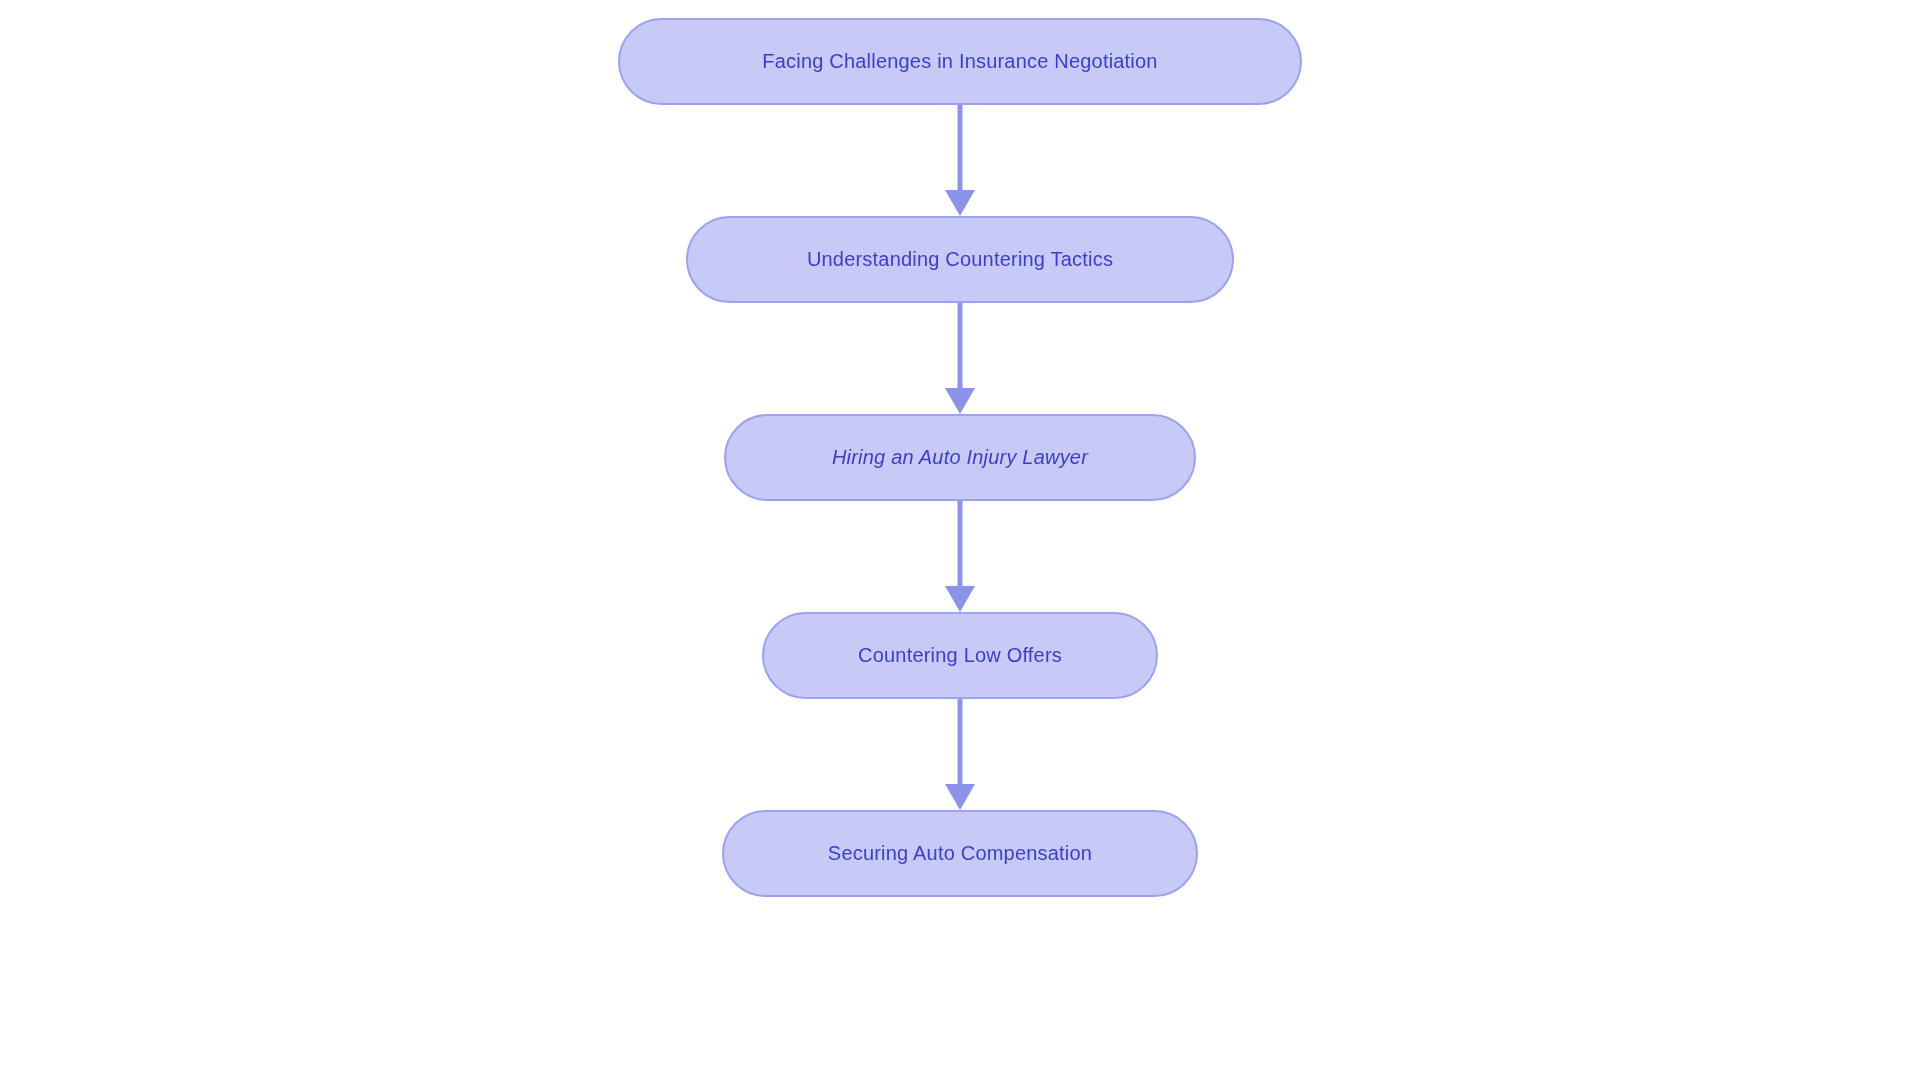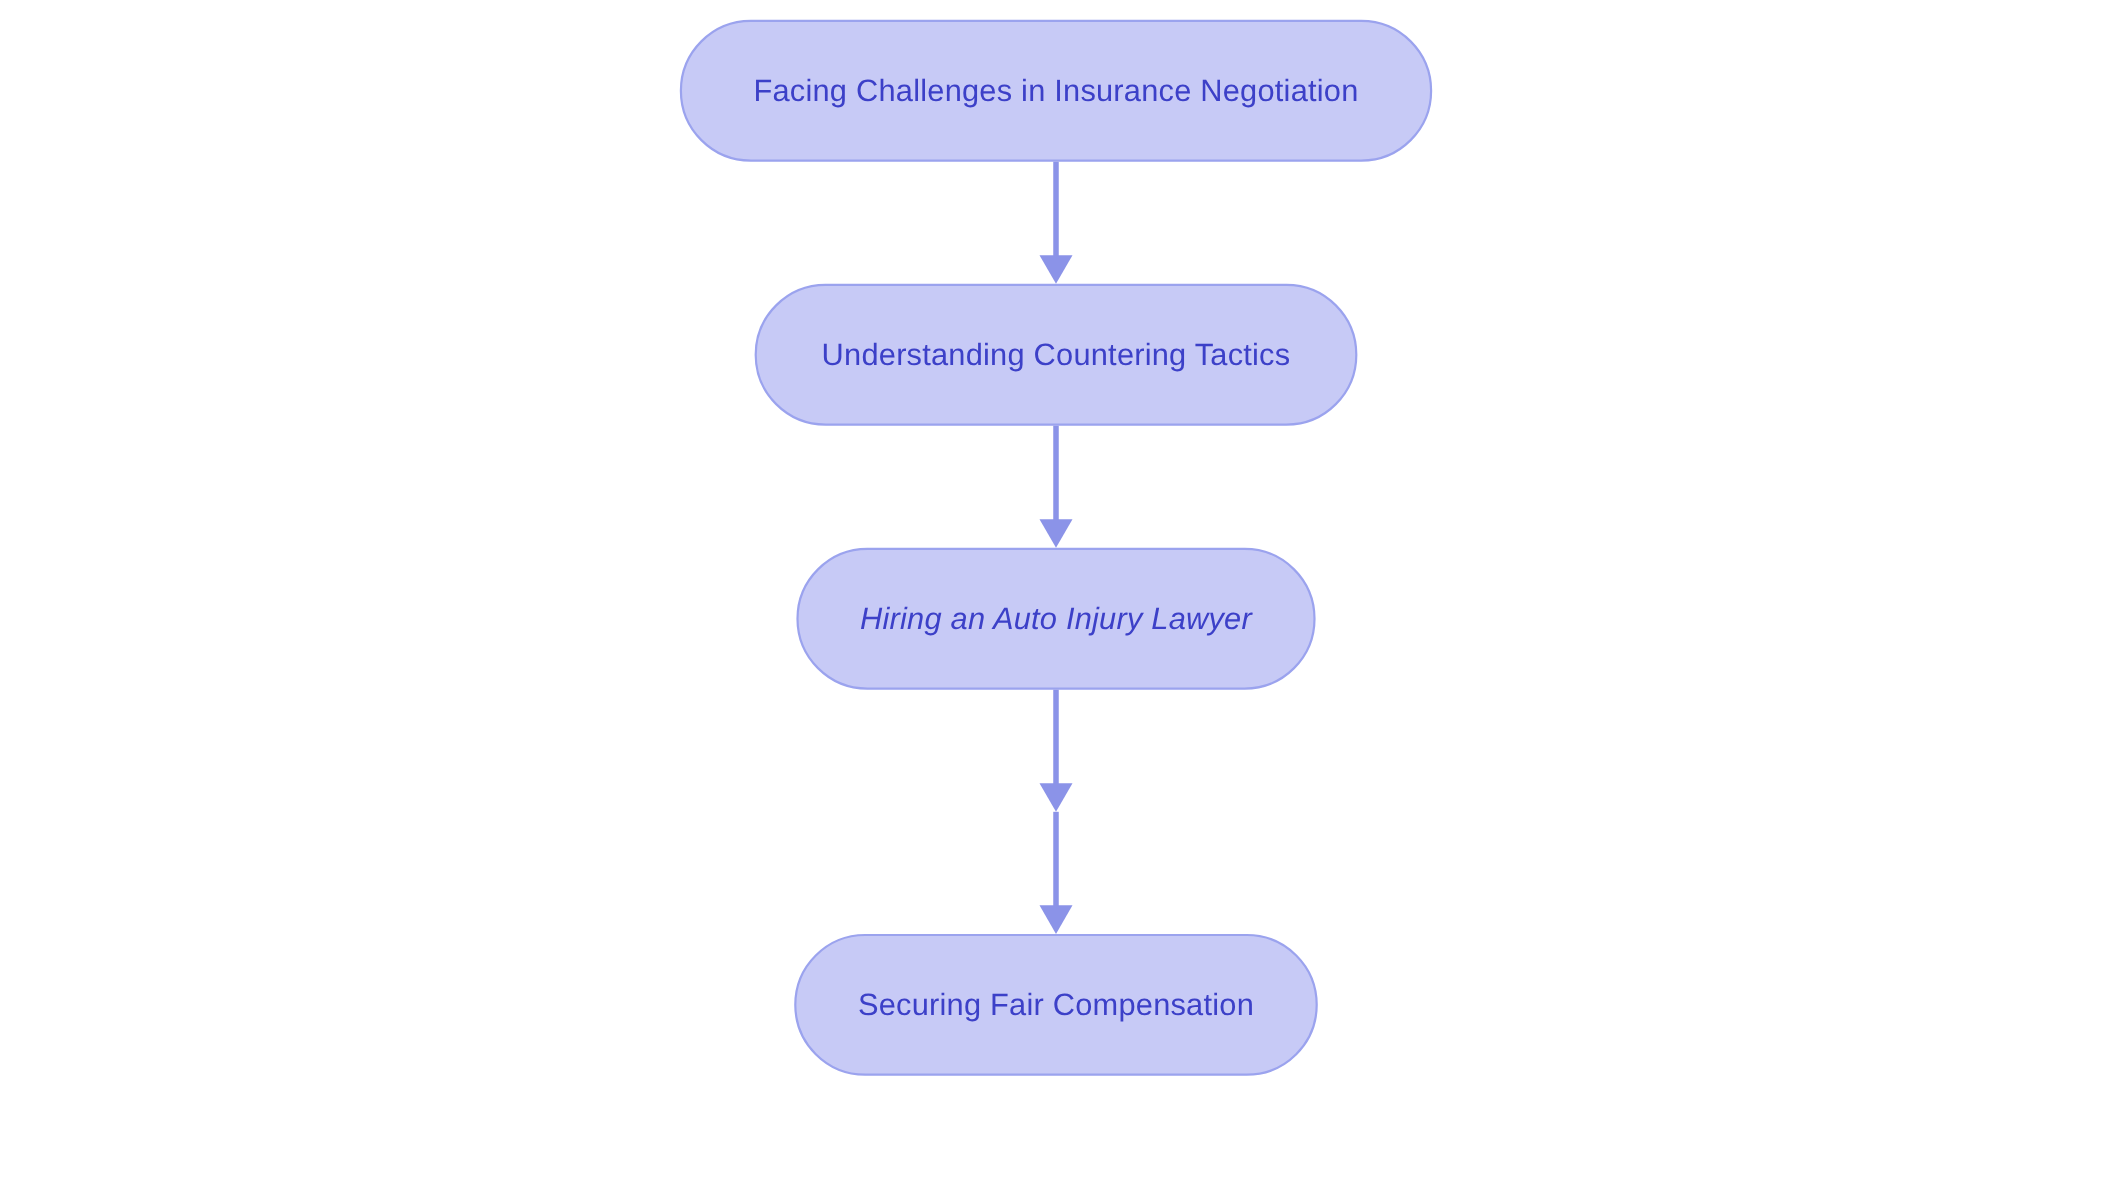--- a/index.html
+++ b/index.html
@@ -14,27 +14,27 @@
     background: var(--background, #ffffff);
     overflow: hidden;
     display: flex;
     flex-direction: column;
     align-items: center;
     padding-top: 18px;
     box-sizing: border-box;
     font-family: "Liberation Sans", "DejaVu Sans", sans-serif;
   }
   .node {
-    height: 129px;
+    height: 87px;
     box-sizing: border-box;
     border-radius: 999px;
     background: var(--node-fill, #c7caf6);
     border: 2px solid var(--node-border, #9ba3ee);
     color: var(--node-text, #3c40c8);
-    font-size: 28px;
+    font-size: 20px;
     font-weight: 400;
     letter-spacing: 0.2px;
     display: flex;
     align-items: center;
     justify-content: center;
     text-align: center;
     flex: 0 0 auto;
   }
   .n1 { width: 684px; }
   .n2 { width: 548px; }
@@ -95,23 +95,26 @@
 
   <div class="node n3">
     <span>Hiring an Auto Injury Lawyer</span>
   </div>
 
   <div class="connector">
     <div class="arrow-line"></div>
     <div class="arrow-head"></div>
   </div>
 
+  <div class="node n4">
+    <span>Countering Low Offers</span>
+  </div>
 
   <div class="connector">
     <div class="arrow-line"></div>
     <div class="arrow-head"></div>
   </div>
 
   <div class="node n5">
-    <span>Securing Fair Compensation</span>
+    <span>Securing Auto Compensation</span>
   </div>
 
 </div>
 
 </body></html>

